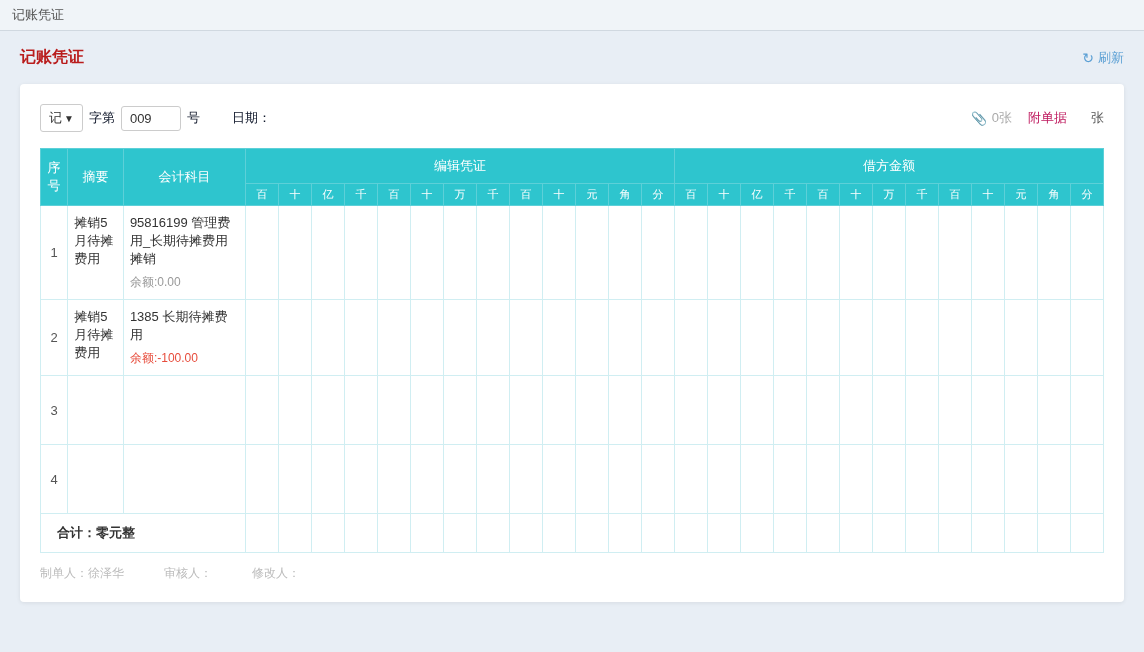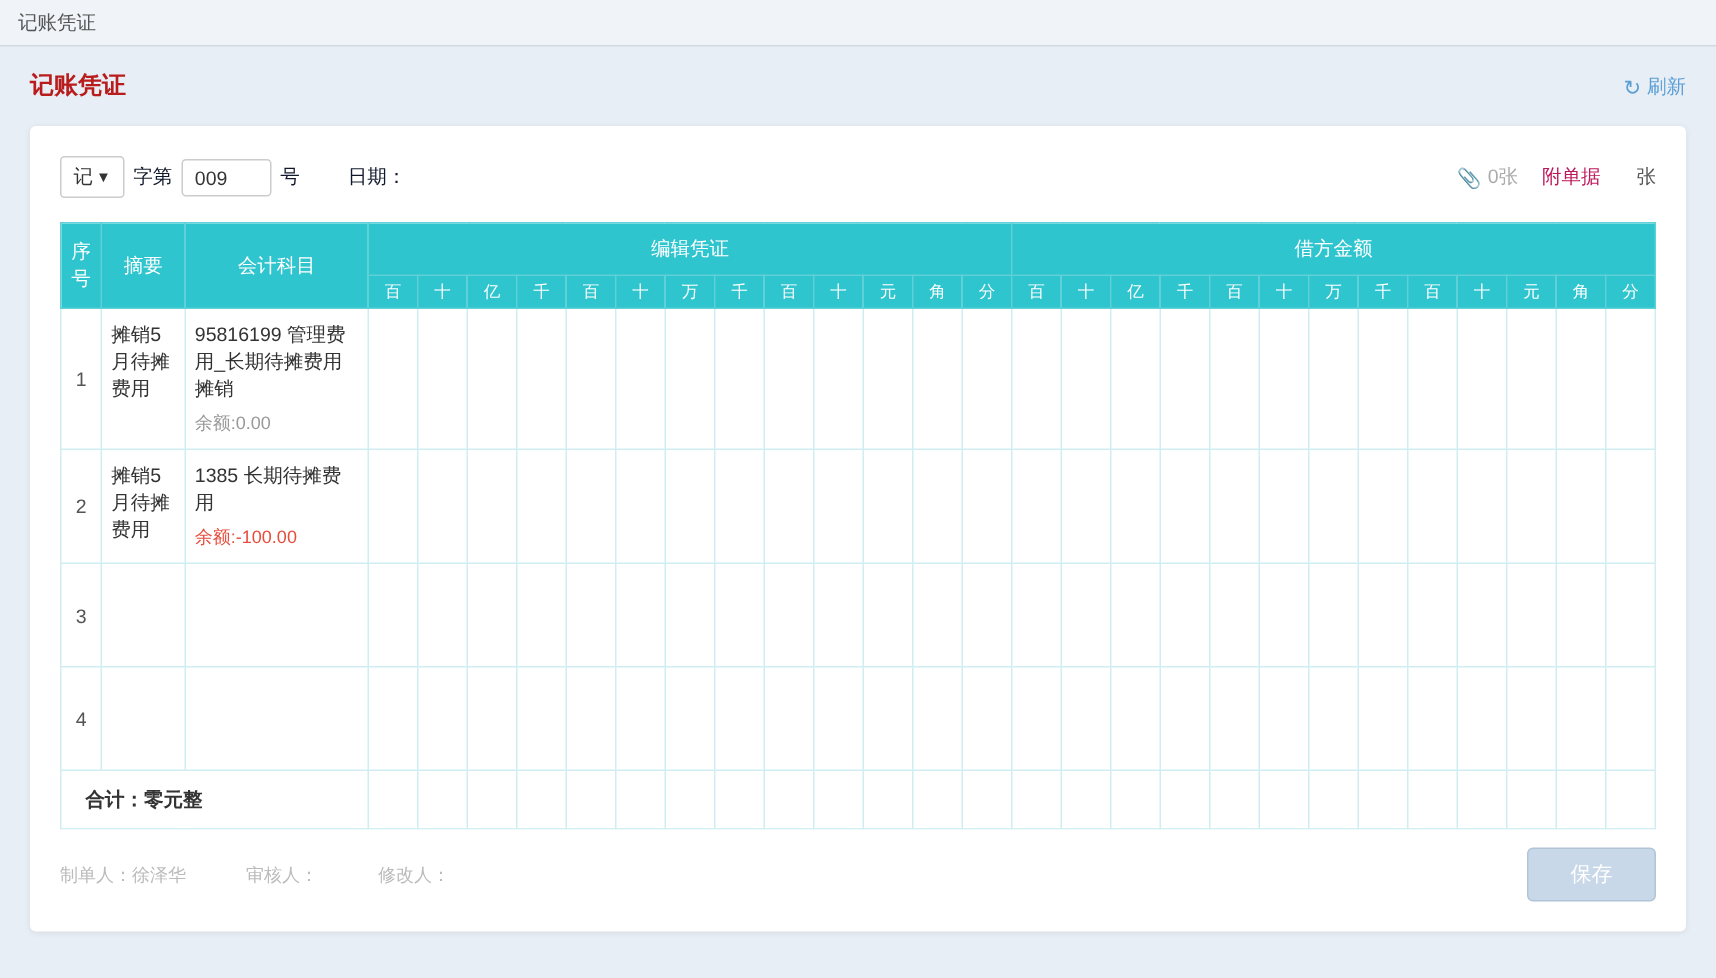--- a/index.html
+++ b/index.html
@@ -442,16 +442,15 @@
     <div class="footer-row" style="position:relative;">
       <span>
         <span>制单人：</span><span>徐泽华</span>
       </span>
       <span>
         <span>审核人：</span><span></span>
       </span>
       <span>
         <span>修改人：</span><span></span>
       </span>
-      <button class="save-btn">保存</button>
     </div>
   </div>
 </div>
 
 </body></html>

